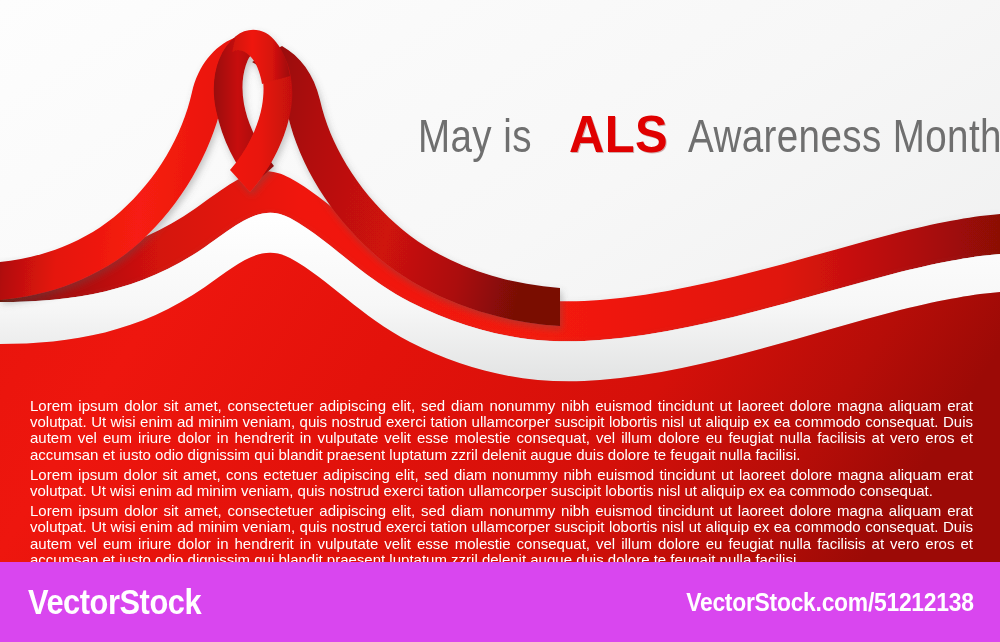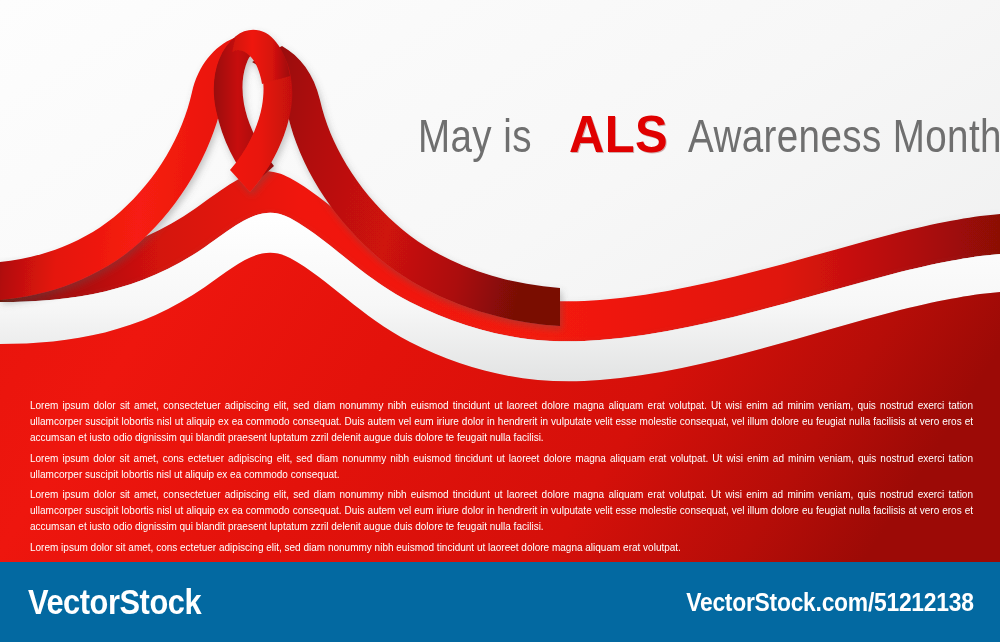--- a/index.html
+++ b/index.html
@@ -63,38 +63,38 @@
     margin-left: 12px;
   }
   
   .bodycopy {
     position: absolute;
     left: 30px;
     top: 398px;
     width: 943px;
     z-index: 6;
     color: #ffffff;
-    font-size: 10px;
+    font-size: 15px;
     line-height: 16.2px;
     text-align: justify;
   }
   .bodycopy p {
     margin: 0 0 0 0;
   }
   .bodycopy p + p {
     margin-top: 4px;
   }
   
   .footer {
     position: absolute;
     left: 0;
     top: 562px;
     width: 1000px;
     height: 80px;
-    background: #0369a1;
+    background: #d946ef;
     z-index: 8;
   }
   .footer .wm-left {
     position: absolute;
     left: 28px;
     top: 50%;
     transform: translateY(-50%) scaleX(0.88);
     transform-origin: left center;
     color: #ffffff;
     font-size: 35px;

